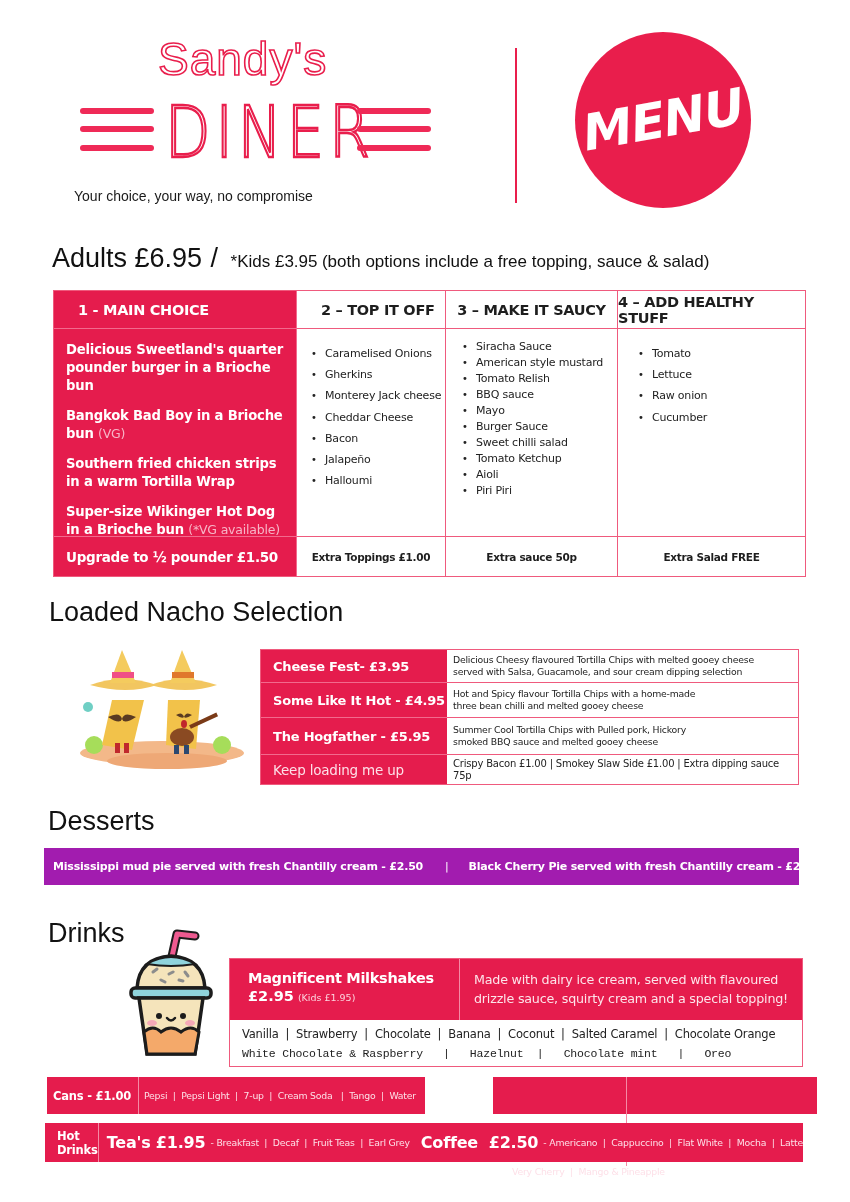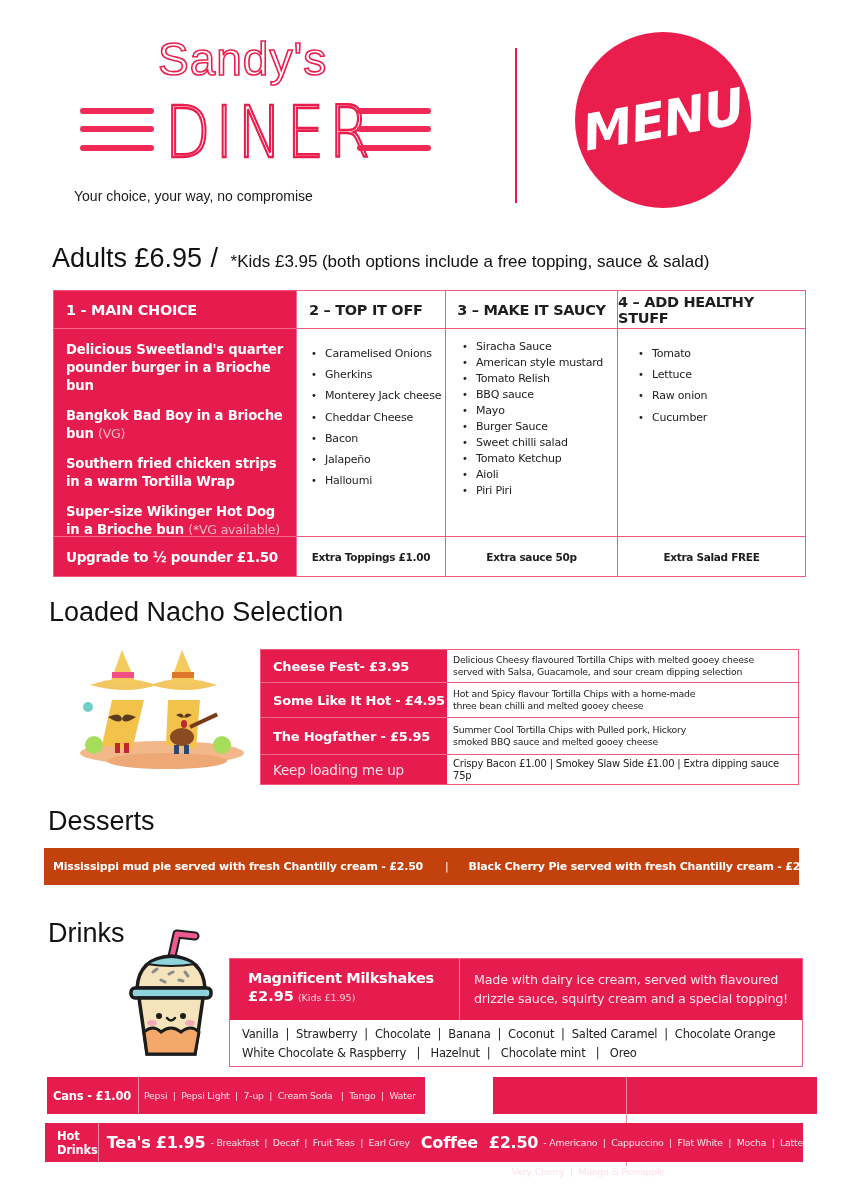--- a/index.html
+++ b/index.html
@@ -20,21 +20,21 @@
   .price-line .big { font-size: 27px; }
   .price-line .small { font-size: 17px; }
 
   
   .main-table { left: 53px; top: 290px; width: 753px; height: 287px; border: 1.5px solid #ef5a7d; display: grid; grid-template-columns: 243px 149px 172px 1fr; grid-template-rows: 38px 208px 1fr; }
   .cell { border-right: 1.5px solid #ef5a7d; border-bottom: 1.5px solid #ef5a7d; }
   .cell.last-col { border-right: none; }
   .cell.last-row { border-bottom: none; }
   .red { background: #e51c4d; color: #fff; }
   .red.cell { border-color: #f26a8d; }
-  .th { display: flex; align-items: center; font-weight: bold; font-size: 14.5px; padding-left: 12px; letter-spacing: -0.3px; }
+  .th { display: flex; align-items: center; font-weight: bold; font-size: 14.5px; padding-left: 24px; letter-spacing: -0.3px; }
   .th.center { justify-content: center; padding-left: 0; }
   .main-items { padding: 12px 10px 0 12px; }
   .main-item { font-weight: bold; font-size: 13.2px; line-height: 18px; margin-bottom: 12px; letter-spacing: -0.2px; }
   .main-item .note { font-weight: normal; color: #f7b5c7; font-size: 12.5px; }
   ul.bul { list-style: none; }
   ul.bul li { font-size: 11px; position: relative; padding-left: 16px; color: #222; letter-spacing: -0.2px; }
   ul.bul li::before { content: "•"; position: absolute; left: 2px; font-size: 10px; }
   .col2 ul { padding: 14px 0 0 12px; }
   .col2 ul li { line-height: 21.2px; }
   .col3 ul { padding: 10px 0 0 14px; }
@@ -48,21 +48,21 @@
   .sec-h { font-family: "Liberation Sans", sans-serif; font-size: 27px; color: #111; }
 
   
   .nacho-table { left: 260px; top: 649px; width: 539px; height: 136px; border: 1.5px solid #ef5a7d; display: grid; grid-template-columns: 186px 1fr; grid-template-rows: 33px 35px 37px 1fr; }
   .nacho-name { display: flex; align-items: center; padding-left: 12px; font-weight: bold; font-size: 13px; border-bottom: 1.5px solid #f26a8d; letter-spacing: -0.2px; }
   .nacho-name.light { font-weight: normal; color: #fde0e8; font-size: 13.5px; }
   .nacho-desc { display: flex; flex-direction: column; justify-content: center; padding-left: 6px; font-size: 9.3px; line-height: 12px; border-bottom: 1.5px solid #ef5a7d; color: #222; letter-spacing: -0.2px; }
   .nacho-last { border-bottom: none; }
 
   
-  .dessert-bar { left: 44px; top: 848px; width: 755px; height: 37px; background: #c2410c; color: #fff; display: flex; align-items: center; padding-left: 9px; font-weight: bold; font-size: 11px; letter-spacing: -0.2px; white-space: nowrap; }
+  .dessert-bar { left: 44px; top: 848px; width: 755px; height: 37px; background: #a21caf; color: #fff; display: flex; align-items: center; padding-left: 9px; font-weight: bold; font-size: 11px; letter-spacing: -0.2px; white-space: nowrap; }
   .dessert-bar .sep { margin: 0 20px 0 22px; font-weight: normal; }
 
   
   .shake { left: 229px; top: 958px; width: 574px; height: 109px; border: 1.5px solid #ef5a7d; }
   .shake-top { display: flex; height: 61px; background: #e51c4d; color: #fff; }
   .shake-title { width: 230px; padding: 9px 0 0 18px; border-right: 1.5px solid #f48aa5; }
   .shake-title .t1 { font-weight: bold; font-size: 14.5px; letter-spacing: -0.3px; line-height: 20px; }
   .shake-title .t2 { font-weight: bold; font-size: 14.5px; }
   .shake-title .t2 small { font-weight: normal; font-size: 9.5px; color: #fcd4de; margin-left: 4px; }
   .shake-desc { padding: 11px 0 0 14px; font-size: 12.7px; line-height: 19px; color: #fde4ea; letter-spacing: -0.2px; }
@@ -249,21 +249,21 @@
       <div class="t1">Magnificent Milkshakes</div>
       <div class="t2"><span>£2.95</span><small>(Kids £1.95)</small></div>
     </div>
     <div class="shake-desc">
       <div>Made with dairy ice cream, served with flavoured</div>
       <div>drizzle  sauce, squirty cream and a special topping!</div>
     </div>
   </div>
   <div class="shake-flavours">
     <div style="white-space:pre;">Vanilla  |  Strawberry  |  Chocolate  |  Banana  |  Coconut  |  Salted Caramel  |  Chocolate Orange</div>
-    <div style="white-space:pre;">White Chocolate &amp; Raspberry   |   Hazelnut  |   Chocolate mint   |   Oreo</div>
+    <div style="white-space:pre;font-family:Liberation Mono, monospace;">White Chocolate &amp; Raspberry   |   Hazelnut  |   Chocolate mint   |   Oreo</div>
   </div>
 </div>
 
 <div class="abs bar cans">
   <div class="lbl">Cans - £1.00</div>
   <div class="opts" style="white-space:pre;">Pepsi  |  Pepsi Light  |  7-up  |  Cream Soda   |  Tango  |  Water</div>
 </div>
 
 <div class="abs bar smoothies">
   <div class="lbl" style="width:134px;">Smoothies - £2.00</div>

